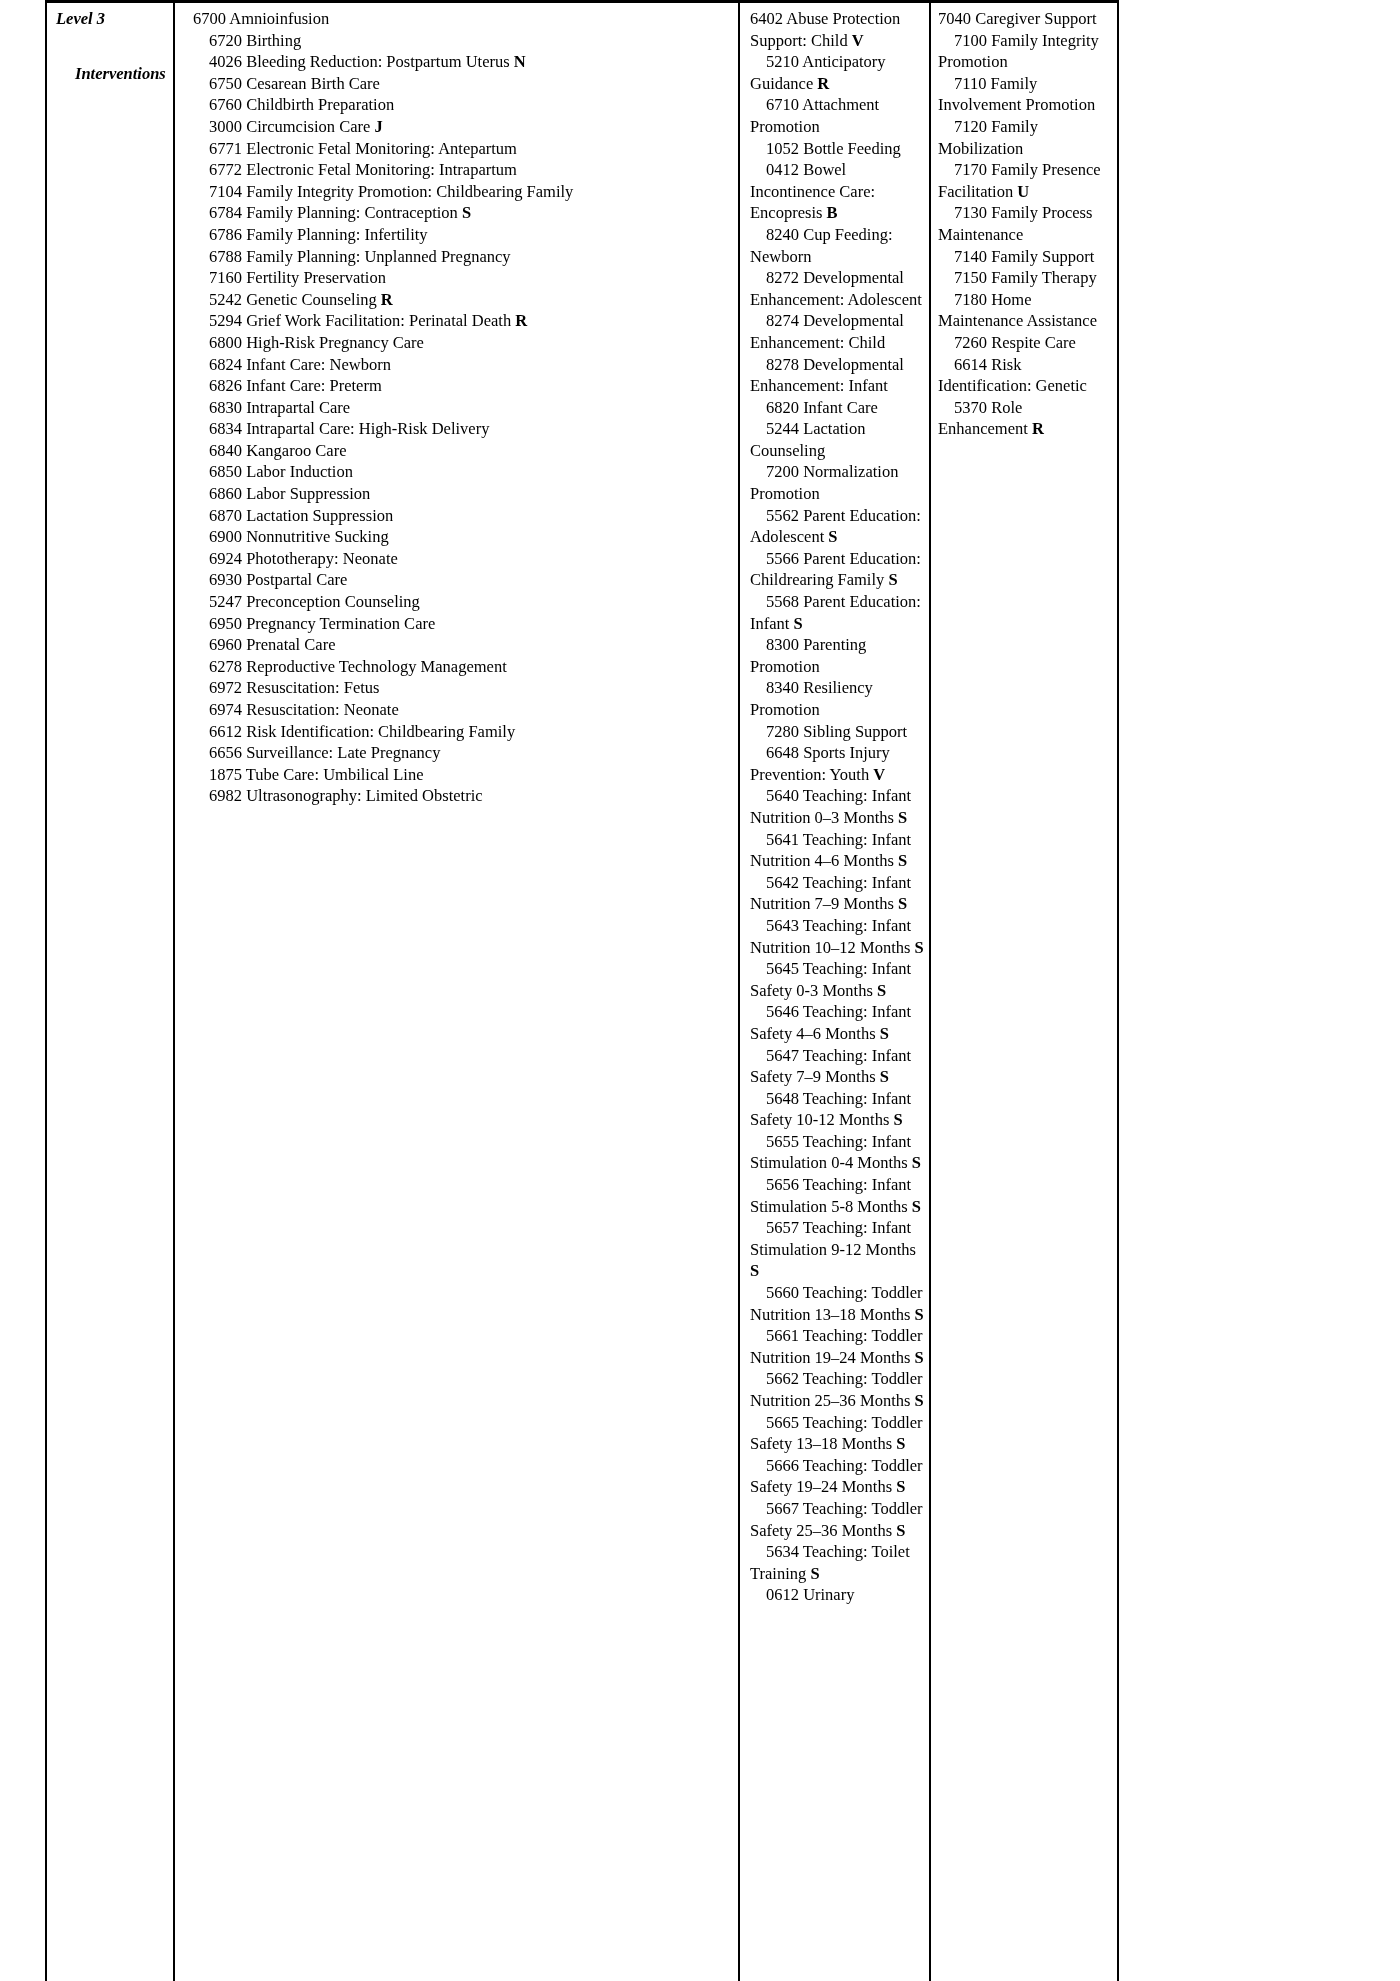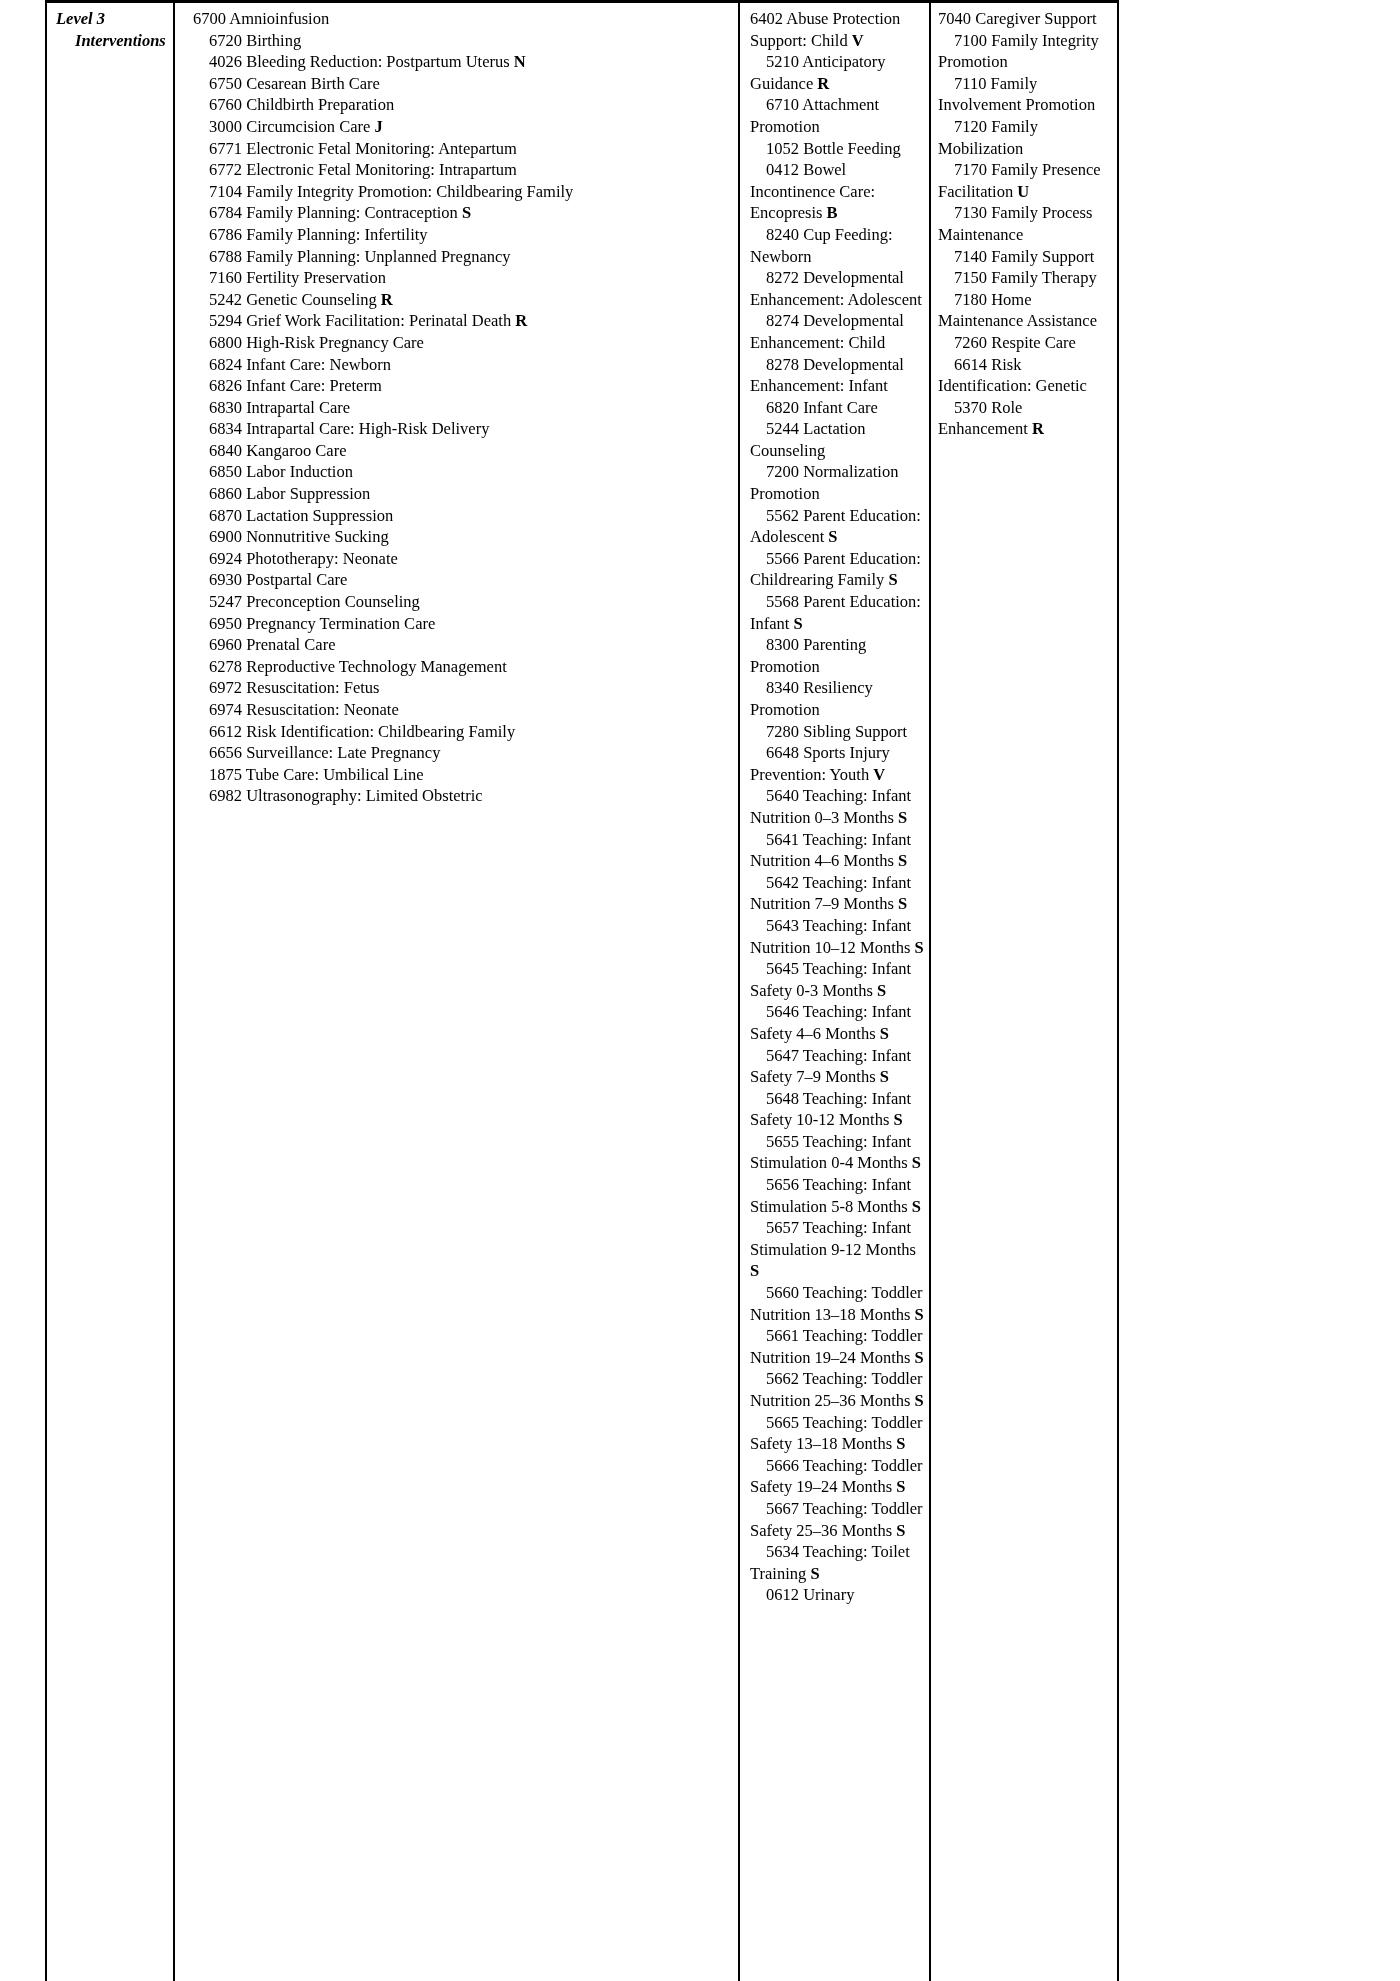--- a/index.html
+++ b/index.html
@@ -30,21 +30,21 @@
     padding-top: 5px;
     overflow: hidden;
   }
   .label-cell {
     width: 128px;
     padding-left: 9px;
     padding-right: 2px;
     font-weight: bold;
     font-style: italic;
   }
-  .lbl2 { margin-left: 19px; }
+  .lbl2 { margin-left: 19px; margin-top: 33px; }
   .c1 { width: 565px; padding-left: 18px; padding-right: 4px; font-family: Liberation Serif, serif; }
   .c2 { width: 191px; padding-left: 10px; padding-right: 2px; }
   .c3 { flex: 1; padding-left: 7px; padding-right: 4px; }
   .item { text-indent: 0; }
   .item.child { text-indent: 16px; }
   .item b { font-weight: bold; }
   .star {
     color: var(--star-color, #2233cc);
     font-weight: bold;
   }

